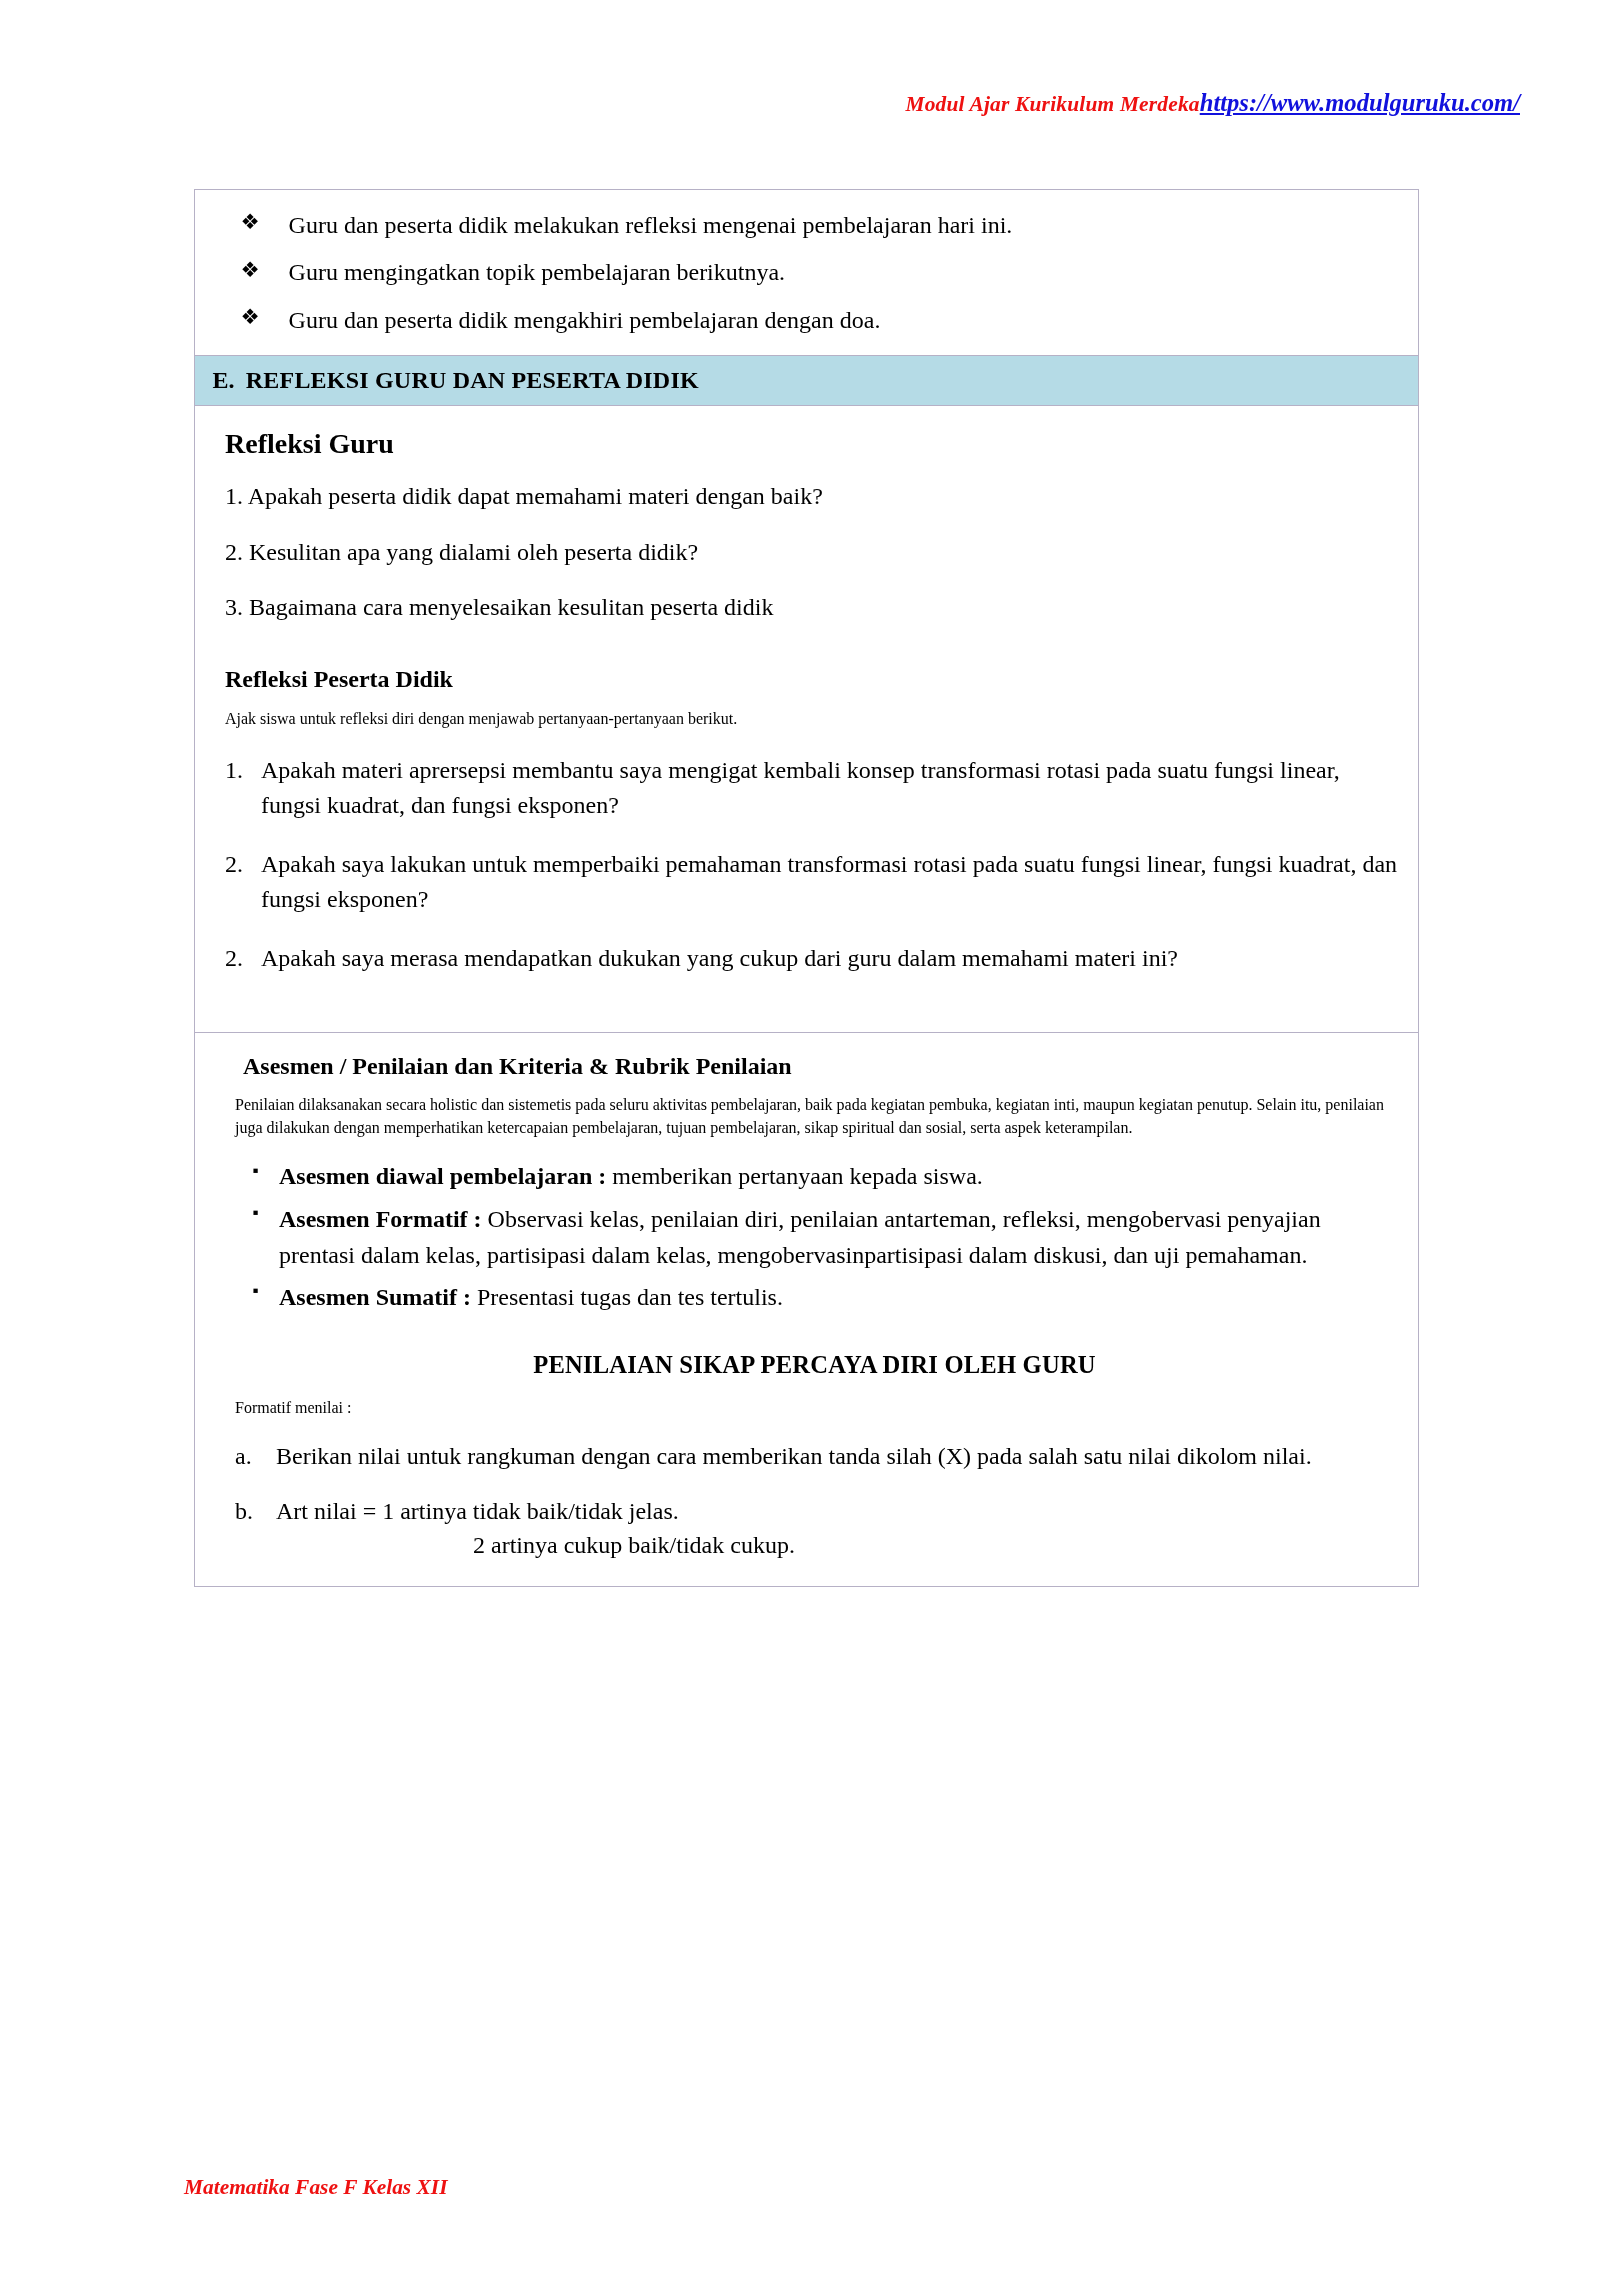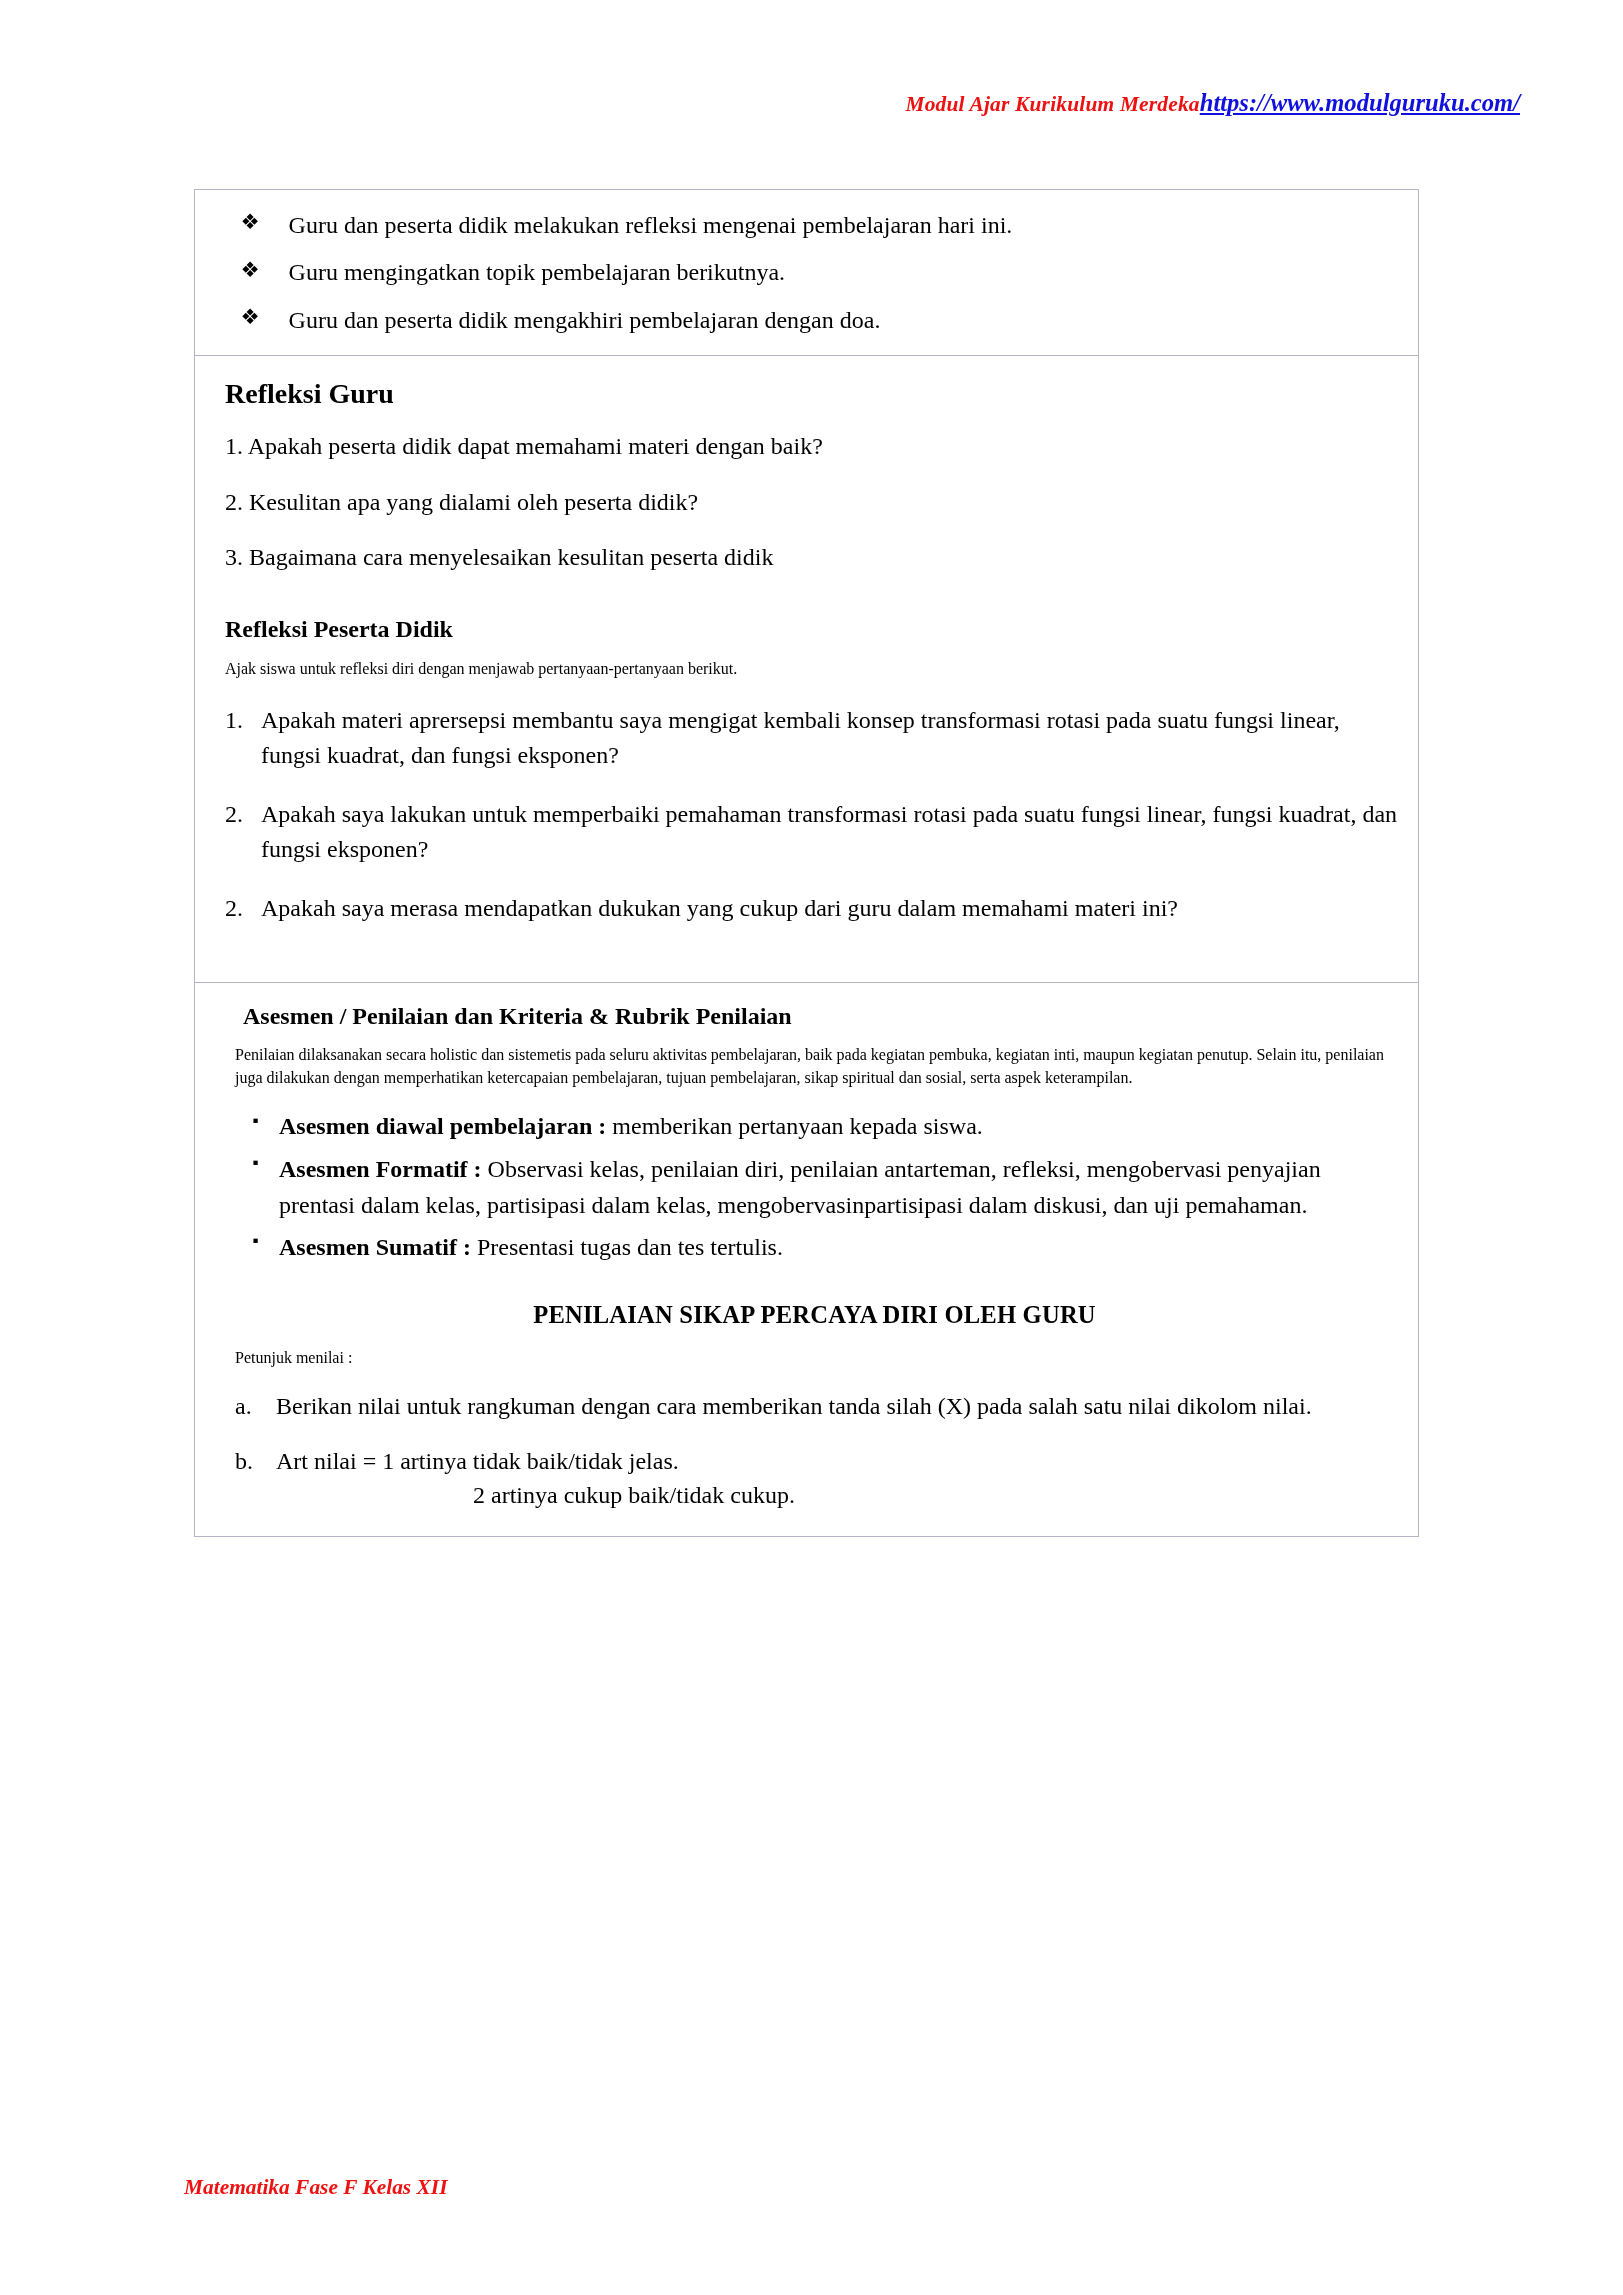--- a/index.html
+++ b/index.html
@@ -186,20 +186,27 @@
               <span>Guru mengingatkan topik pembelajaran berikutnya.</span>
             </li>
             <li>
               <span class="dia">❖</span>
               <span>Guru dan peserta didik mengakhiri pembelajaran dengan doa.</span>
             </li>
           </ul>
         </td>
       </tr>
 
+      <tr>
+        <td class="cell banner">
+          <div class="banner-text">
+            <span class="ltr">E.</span><span>REFLEKSI GURU DAN PESERTA DIDIK</span>
+          </div>
+        </td>
+      </tr>
 
       <tr>
         <td class="cell body-cell" style="padding:17.4px 20.6px 32px 30px;">
 
           <p class="subhead">Refleksi Guru</p>
 
           <ul class="plist">
             <li>1. Apakah peserta didik dapat memahami materi dengan baik?</li>
             <li>2. Kesulitan apa yang dialami oleh peserta didik?</li>
             <li>3. Bagaimana cara menyelesaikan kesulitan peserta didik</li>
@@ -244,21 +251,21 @@
               <b>Asesmen Formatif :</b><span> Observasi kelas, penilaian diri, penilaian antarteman, refleksi, mengobervasi penyajian prentasi dalam kelas, partisipasi dalam kelas, mengobervasinpartisipasi dalam diskusi, dan uji pemahaman.</span>
             </li>
             <li>
               <span class="sq">▪</span>
               <b>Asesmen Sumatif :</b><span> Presentasi tugas dan tes tertulis.</span>
             </li>
           </ul>
 
           <p class="center-title">PENILAIAN SIKAP PERCAYA DIRI OLEH GURU</p>
 
-          <p class="para" style="margin-bottom:19px;">Petunjuk menilai :</p>
+          <p class="para" style="margin-bottom:19px;">Formatif menilai :</p>
 
           <ul class="alist">
             <li>
               <span class="let">a.</span>
               <span>Berikan nilai untuk rangkuman dengan cara memberikan tanda silah (X) pada salah satu nilai dikolom nilai.</span>
             </li>
             <li style="margin-bottom:0;">
               <span class="let">b.</span>
               <span>Art nilai =  1 artinya tidak baik/tidak jelas.</span>
             </li>

